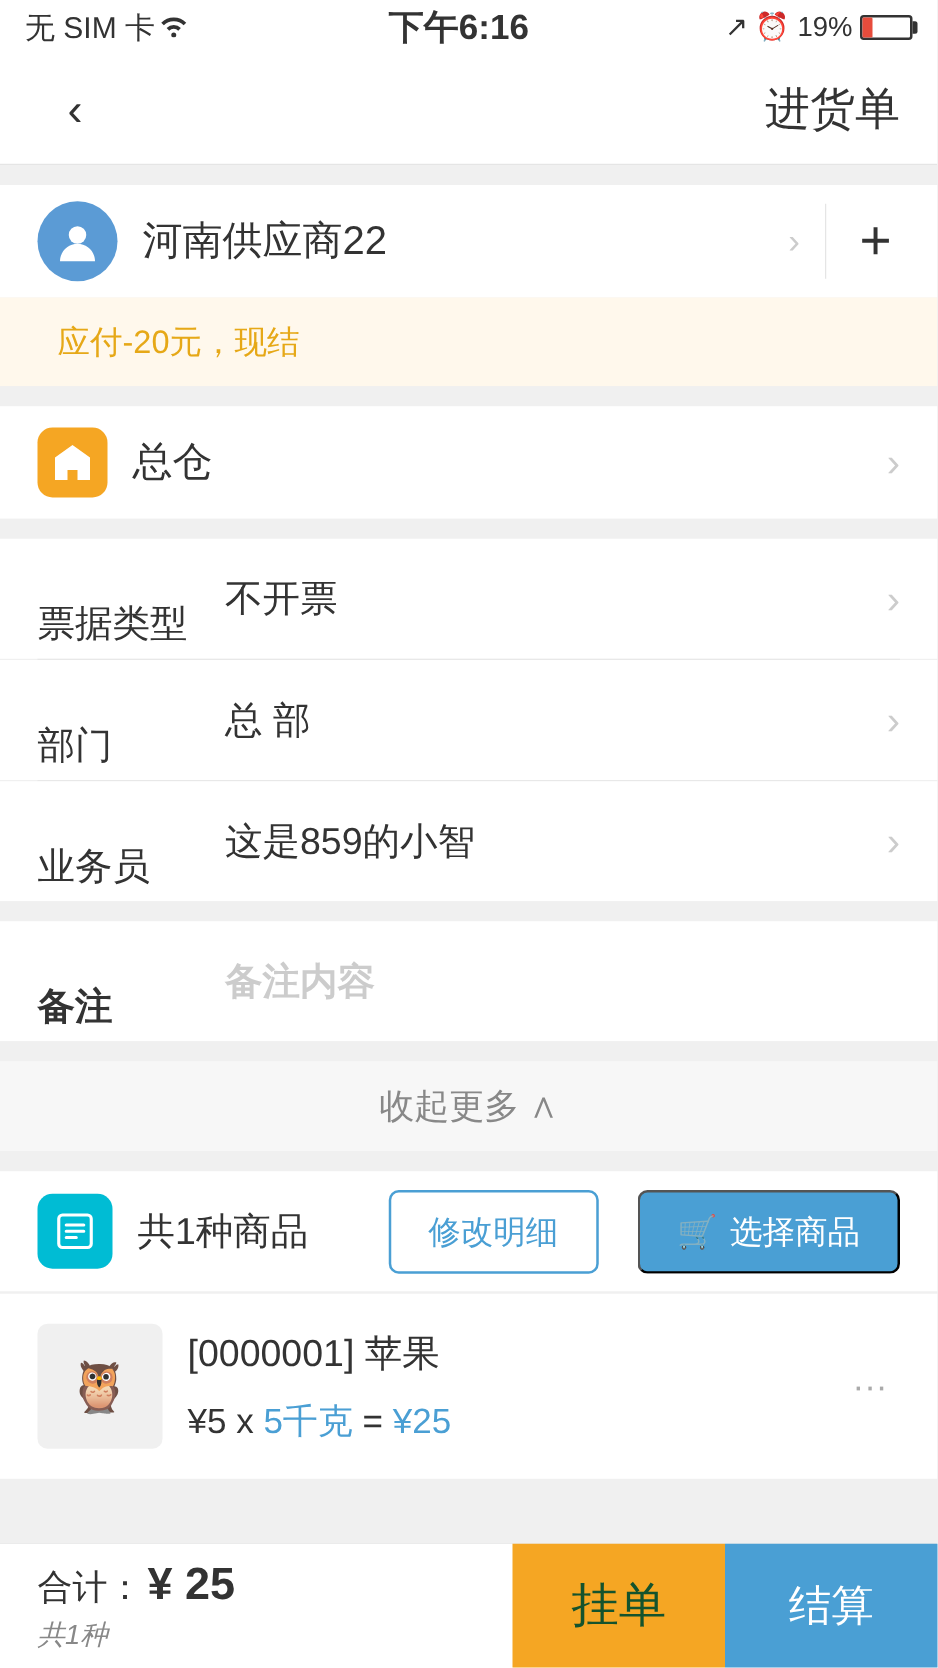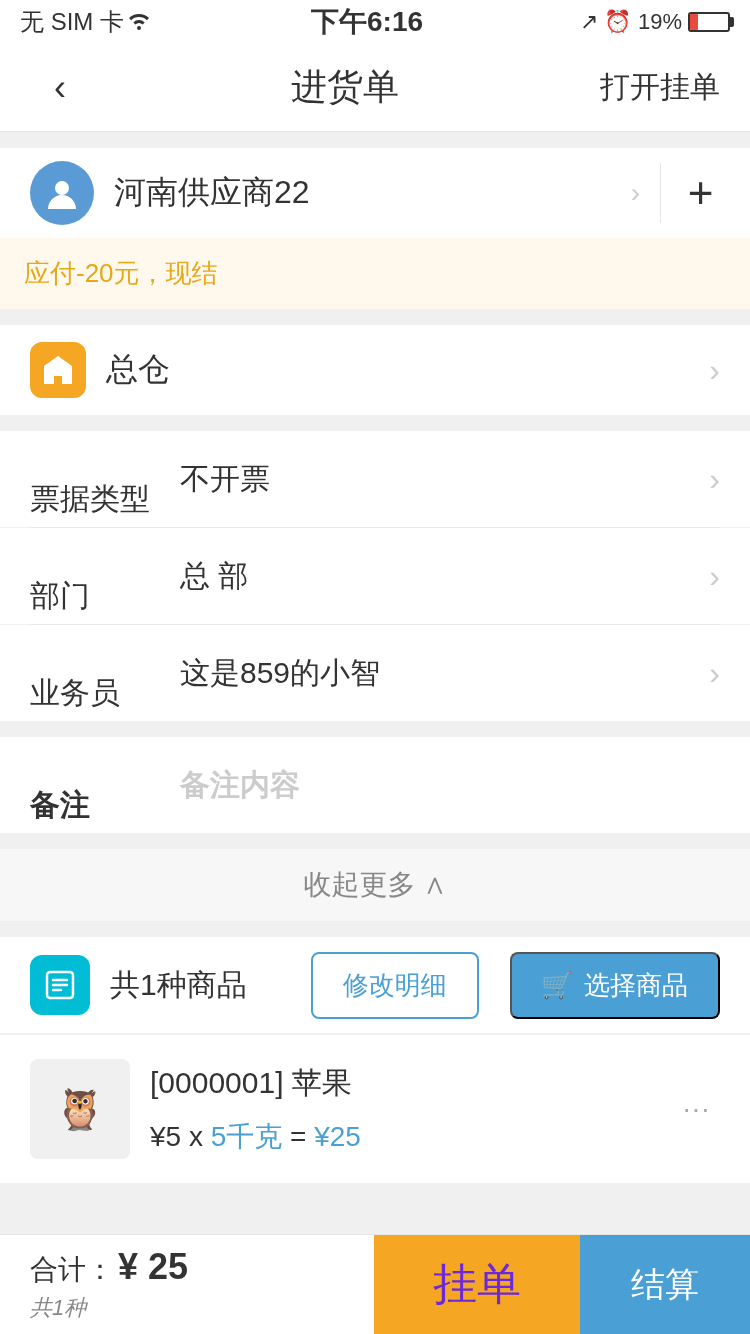--- a/index.html
+++ b/index.html
@@ -79,21 +79,21 @@
     .chevron-right { color: #ccc; font-size: 28px; margin-right: 20px; }
     .add-btn {
       color: #333; font-size: 44px; width: 60px; height: 60px;
       display: flex; align-items: center; justify-content: center;
       cursor: pointer; border-left: 1px solid #e5e5e5; padding-left: 20px;
     }
 
     
     .notice-banner {
       background: #fff8ec;
-      padding: 18px 24px;
+      padding: 18px 46px;
       font-size: 26px;
       color: #e6a817;
     }
 
     
     .row-item {
       background: #fff;
       display: flex;
       align-items: center;
       padding: 0 30px;
@@ -184,22 +184,22 @@
       height: 100px;
       display: flex; align-items: stretch;
       background: #fff;
       border-top: 1px solid #e5e5e5;
     }
     .total-section {
       flex: 1; display: flex; flex-direction: column; justify-content: center;
       padding: 0 30px;
     }
     .btn-hang {
-      width: 206px; background: #f5a623; color: #6d28d9;
-      font-size: 44px; font-weight: 500;
+      width: 170px; background: #f5a623; color: #14532d;
+      font-size: 38px; font-weight: 500;
       display: flex; align-items: center; justify-content: center;
       cursor: pointer;
     }
     .btn-checkout {
       width: 170px; background: #4a9fd4; color: #fff;
       font-size: 34px; font-weight: 500;
       display: flex; align-items: center; justify-content: center;
       cursor: pointer;
     }
 
@@ -225,21 +225,20 @@
     <span>19%</span>
     <span class="battery-icon">
       <div class="battery-fill"></div>
     </span>
   </div>
 </div>
 
 <div class="nav-bar">
   <span class="nav-back">‹</span>
   <span class="nav-title">进货单</span>
-  <span class="nav-action">打开挂单</span>
 </div>
 
 <div class="section-gap"></div>
 
 <div class="supplier-section">
   <div class="supplier-avatar">
     <svg width="36" height="36" viewBox="0 0 36 36">
         <circle cx="18" cy="13" r="7" fill="#fff"></circle>
         <path d="M4 34c0-7.7 6.3-14 14-14s14 6.3 14 14" fill="#fff"></path>
       </svg>

